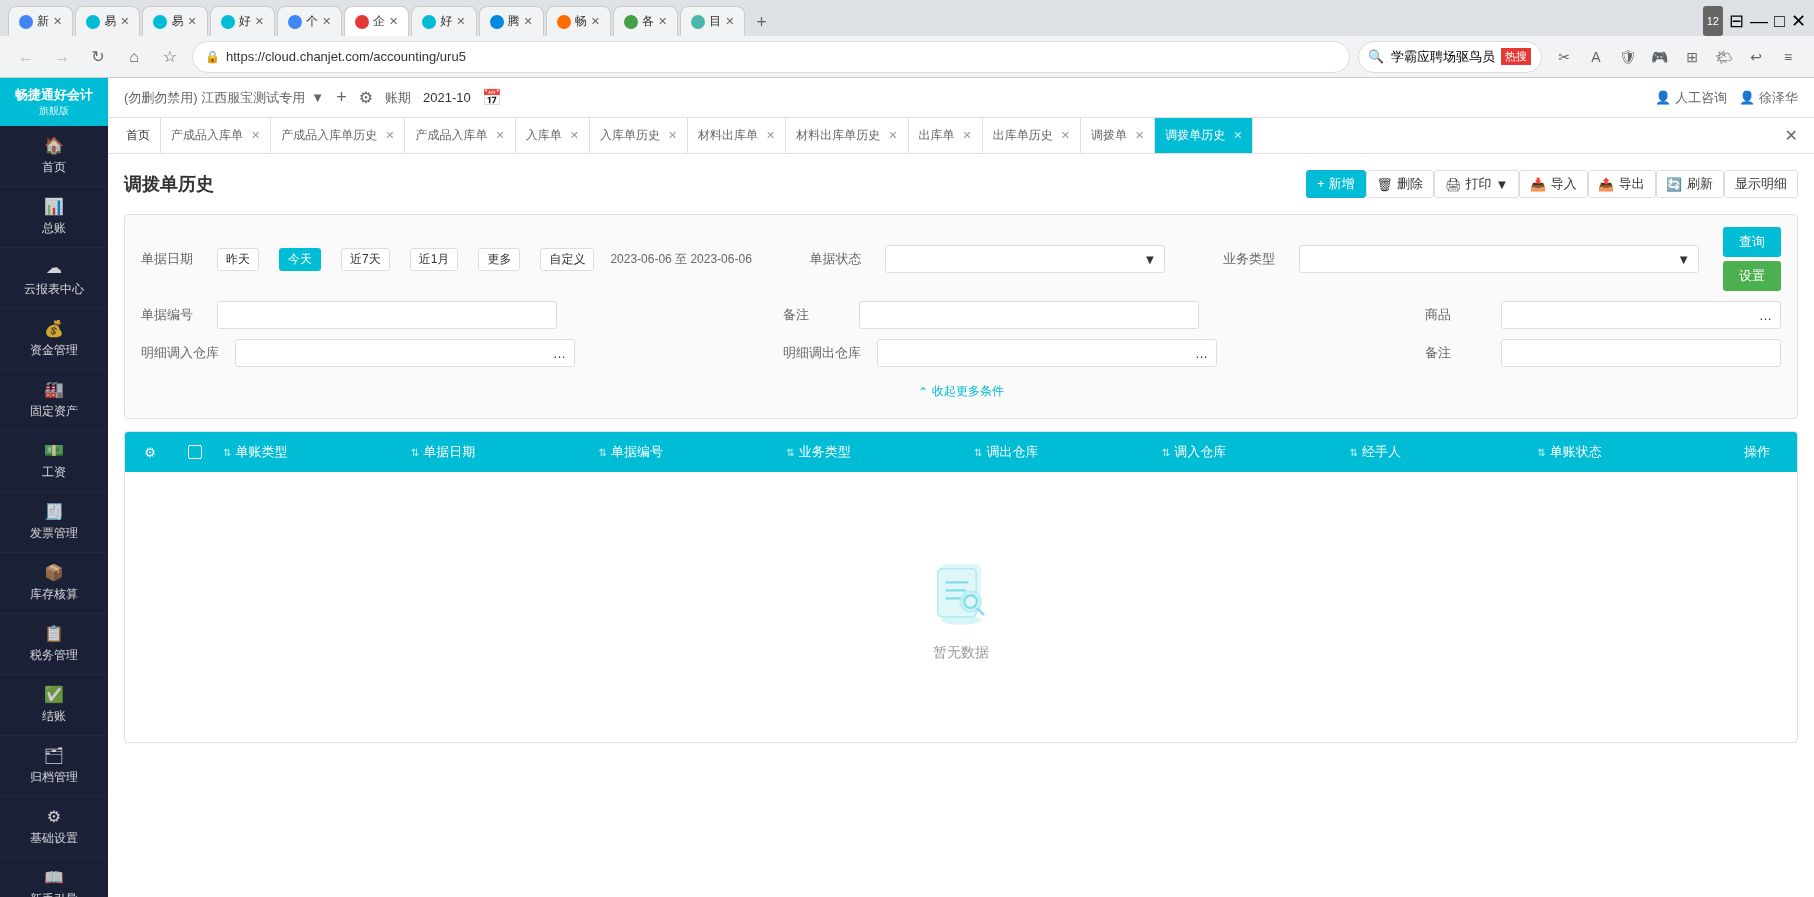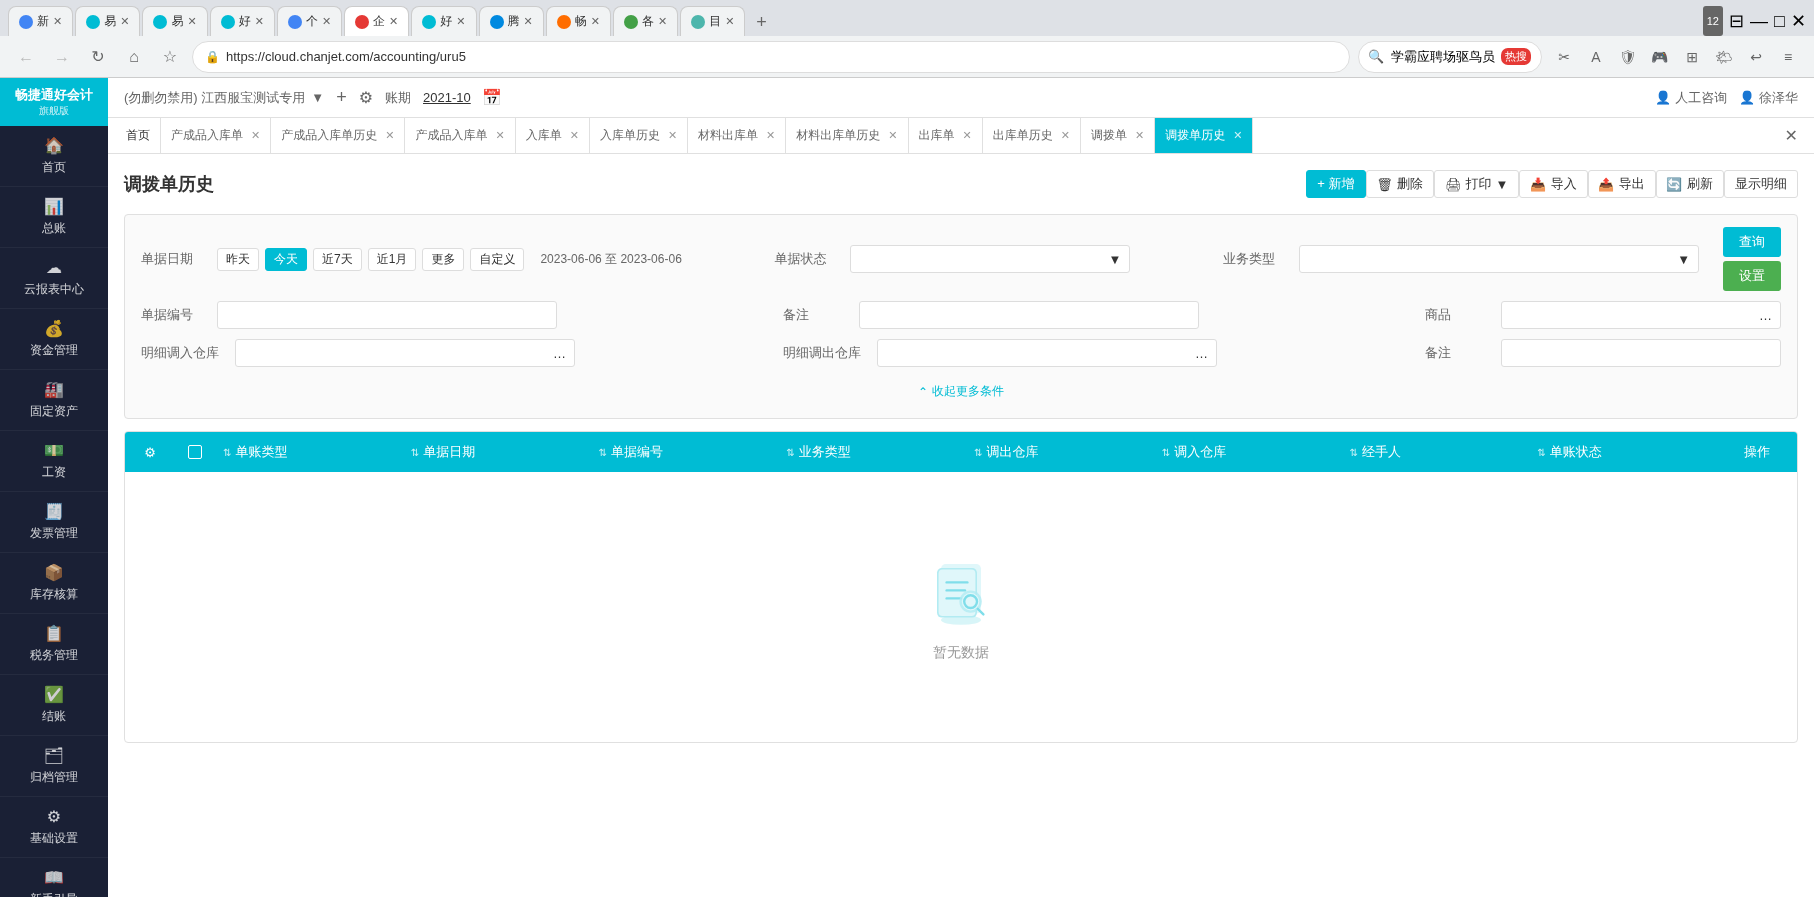--- a/index.html
+++ b/index.html
@@ -35,21 +35,21 @@
     .sidebar-item { display: flex; flex-direction: column; align-items: center; padding: 10px 5px; cursor: pointer; color: rgba(255,255,255,0.8); font-size: 12px; gap: 4px; border-bottom: 1px solid rgba(255,255,255,0.05); }
     .sidebar-item-icon { font-size: 16px; }
 
     
     .main-content { flex: 1; display: flex; flex-direction: column; overflow: hidden; }
 
     
     .app-topbar { background: #fff; border-bottom: 1px solid #e0e0e0; padding: 0 16px; height: 40px; display: flex; align-items: center; gap: 12px; }
     .company-selector { display: flex; align-items: center; gap: 6px; font-size: 13px; color: #666; cursor: pointer; }
     .period-label { color: #666; font-size: 13px; }
-    .period-value { color: #333; font-size: 13px; font-weight: 500; text-decoration: underline; }
+    .period-value { color: #333; font-size: 13px; font-weight: 500; }
     .topbar-right { margin-left: auto; display: flex; align-items: center; gap: 12px; font-size: 13px; color: #666; }
     .topbar-right .user-service { display: flex; align-items: center; gap: 4px; cursor: pointer; }
     .topbar-right .username { cursor: pointer; }
 
     
     .page-tabs { background: #fff; border-bottom: 1px solid #e0e0e0; display: flex; align-items: center; padding: 0 8px; height: 36px; overflow: hidden; }
     .page-tab { padding: 0 10px; height: 36px; display: flex; align-items: center; font-size: 12px; color: #666; cursor: pointer; white-space: nowrap; border-right: 1px solid #e0e0e0; gap: 4px; }
     .page-tab.active { color: #fff; background: #00bcd4; }
     .page-tab .tab-close-x { color: #999; font-size: 11px; margin-left: 4px; }
     .page-tab.active .tab-close-x { color: rgba(255,255,255,0.8); }
@@ -62,21 +62,21 @@
     
     .page-title { font-size: 18px; color: #333; font-weight: bold; margin-bottom: 16px; display: flex; align-items: center; justify-content: space-between; }
     .page-actions { display: flex; align-items: center; }
     .btn { padding: 4px 10px; border-radius: 3px; cursor: pointer; font-size: 13px; border: 1px solid #ddd; background: #fff; display: flex; align-items: center; gap: 4px; color: #333; }
 
     
     .filter-area { border: 1px solid #e0e0e0; border-radius: 4px; padding: 12px 16px; margin-bottom: 12px; background: #fafafa; }
     .filter-row { display: flex; align-items: center; gap: 16px; margin-bottom: 10px; }
     .filter-row:last-child { margin-bottom: 0; }
     .filter-label { color: #666; font-size: 13px; white-space: nowrap; min-width: 60px; }
-    .date-btns { display: flex; align-items: center; gap: 6px; }
+    .date-btns { display: flex; align-items: center; gap: 20px; }
     .date-btn { padding: 2px 8px; border-radius: 3px; cursor: pointer; font-size: 12px; border: 1px solid #ddd; background: #fff; color: #333; }
     .date-btn.active { background: #00bcd4; color: #fff; border-color: #00bcd4; }
     .date-range { font-size: 12px; color: #666; }
     .filter-input { height: 28px; border: 1px solid #ddd; border-radius: 3px; padding: 0 8px; font-size: 13px; color: #333; width: 200px; }
     .filter-select { height: 28px; border: 1px solid #ddd; border-radius: 3px; padding: 0 8px; font-size: 13px; color: #333; width: 300px; background: #fff; display: flex; align-items: center; justify-content: space-between; cursor: pointer; }
     .filter-select-wide { width: 400px; }
     .collapse-btn { text-align: center; padding: 6px; cursor: pointer; color: #00bcd4; font-size: 12px; display: flex; align-items: center; justify-content: center; gap: 4px; margin-top: 4px; }
     .query-btn { background: #00bcd4; color: #fff; border: none; padding: 6px 16px; border-radius: 3px; cursor: pointer; font-size: 13px; font-family: Liberation Serif, serif; }
     .settings-btn { background: #4caf50; color: #fff; border: none; padding: 6px 16px; border-radius: 3px; cursor: pointer; font-size: 13px; }
 
@@ -173,21 +173,21 @@
     <div class="nav-btn">↻</div>
     <div class="nav-btn">⌂</div>
     <div class="nav-btn">☆</div>
     <div class="url-bar">
       <span class="url-lock">🔒</span>
       <span class="url-text">https://cloud.chanjet.com/accounting/uru5</span>
     </div>
     <div class="search-bar">
       <span>🔍</span>
       <span>学霸应聘场驱鸟员</span>
-      <span style="background:#e53935;color:#fff;font-size:11px;padding:1px 4px;border-radius:7px;">热搜</span>
+      <span style="background:#e53935;color:#fff;font-size:11px;padding:1px 4px;border-radius:0;">热搜</span>
     </div>
     <div class="browser-actions">
       <div class="browser-action-btn">✂</div>
       <div class="browser-action-btn">A</div>
       <div class="browser-action-btn">🛡</div>
       <div class="browser-action-btn">🎮</div>
       <div class="browser-action-btn">⊞</div>
       <div class="browser-action-btn">🌤</div>
       <div class="browser-action-btn">↩</div>
       <div class="browser-action-btn">≡</div>

